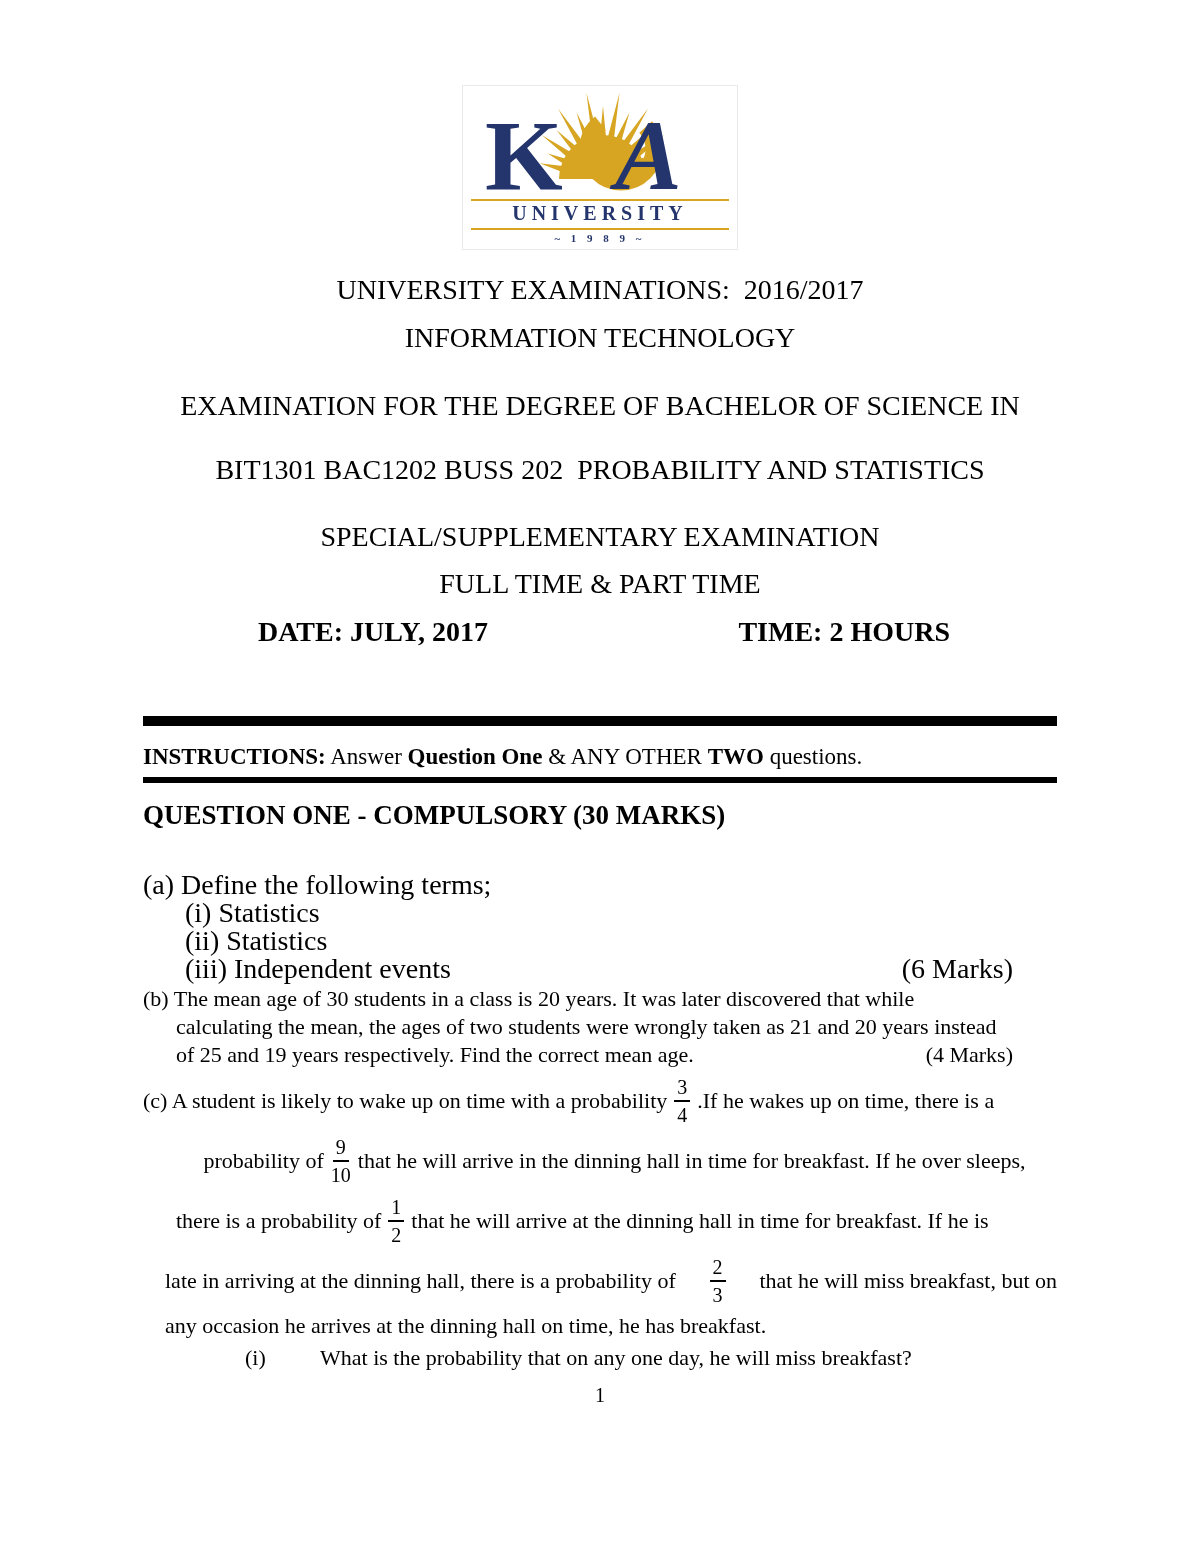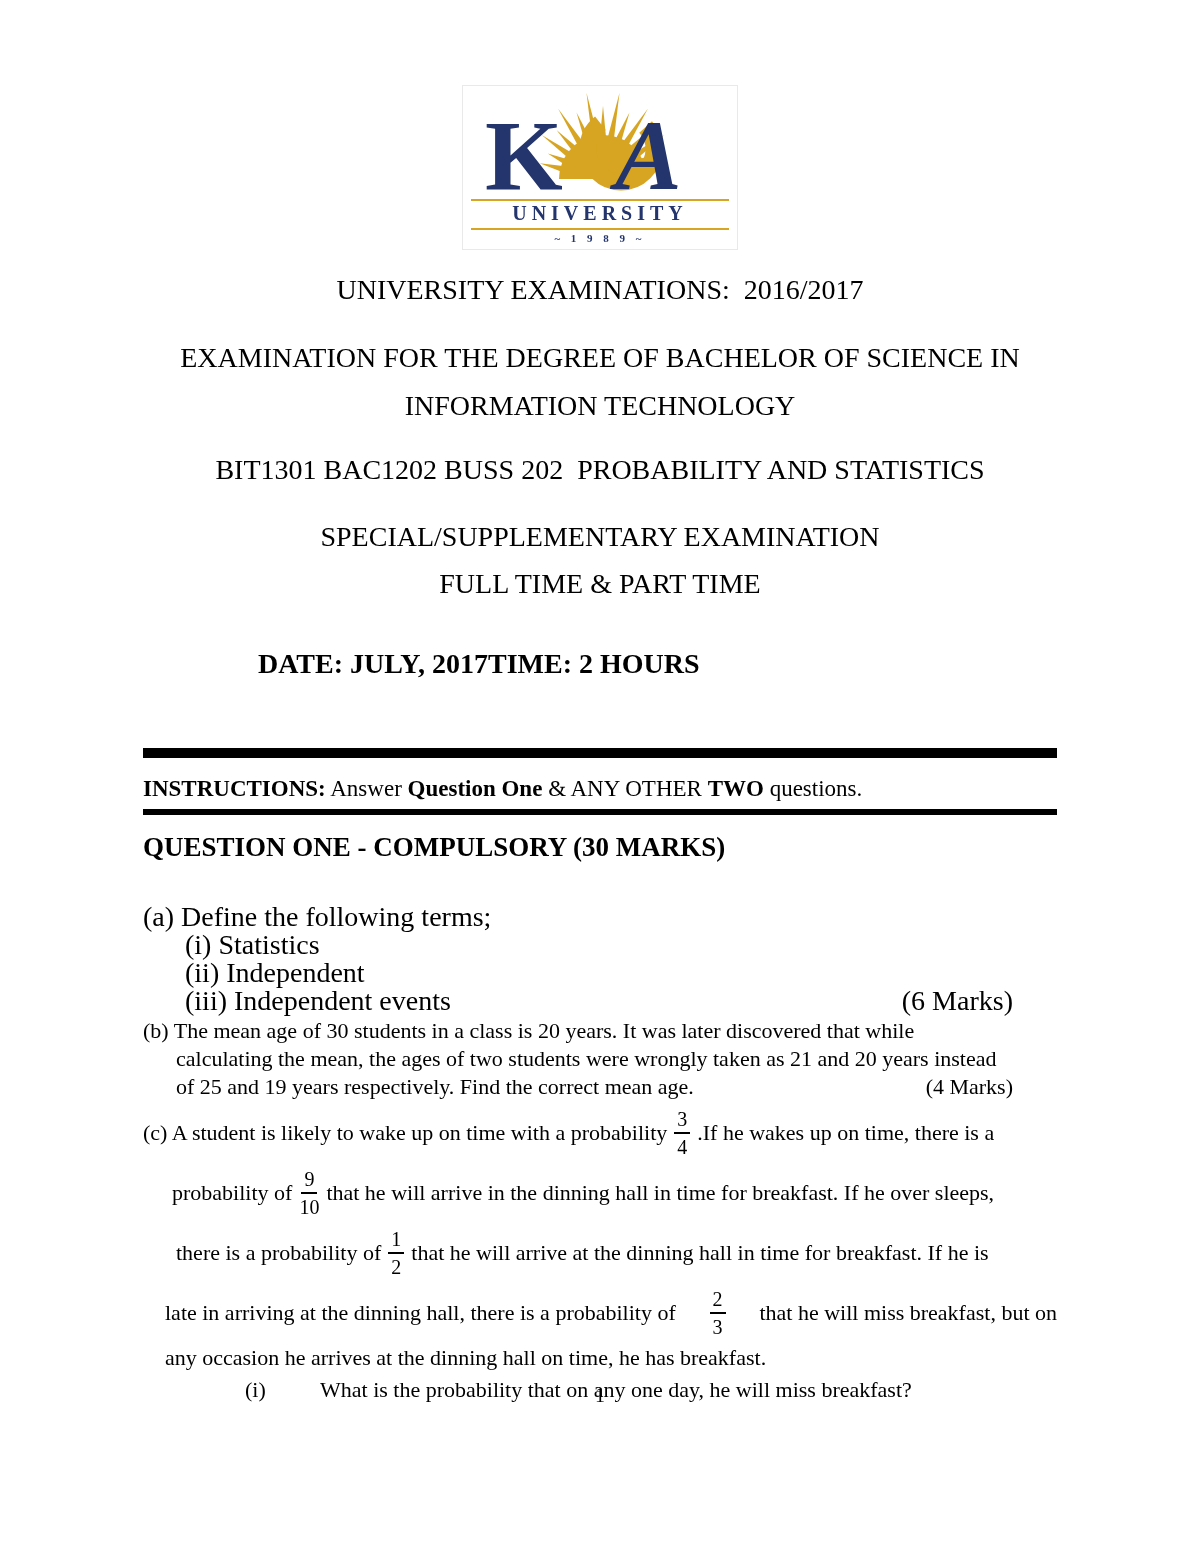--- a/index.html
+++ b/index.html
@@ -22,39 +22,39 @@
   .logo-word {
     margin:2px auto 0; width:258px; border-top:2px solid var(--gold); border-bottom:2px solid var(--gold);
     color:var(--navy); font-weight:bold; font-size:20px; letter-spacing:5px; padding:1px 0 3px; white-space:nowrap;
   }
   .logo-year { color:var(--navy); font-weight:bold; font-size:11px; letter-spacing:4px; margin-top:2px; }
   
   .content { padding:0 143px; }
   .hline { text-align:center; font-weight:normal; font-size:28px; line-height:32px; white-space:nowrap; }
   .mt24{margin-top:24px}.mt36{margin-top:36px}.mt16{margin-top:16px}
   .mt32{margin-top:32px}.mt15{margin-top:15px}.mt35{margin-top:35px}
-  .date-row { margin-top:48px; display:flex; padding:0 107px 0 115px;
+  .date-row { margin-top:16px; display:flex; justify-content:space-between; padding:0 107px 0 115px;
               font-weight:bold; font-size:28px; line-height:32px; }
   .bar { background:#000; width:100%; }
   .bar.thick { margin-top:68px; height:10px; }
   .bar.thin  { margin-top:5px;  height:6px; }
   .instructions { margin:16px 0 0; font-size:23px; line-height:30px; }
   .qtitle { margin-top:16px; font-weight:bold; font-size:27px; line-height:32px; white-space:nowrap; }
   .part-a { margin-top:40px; font-size:28px; line-height:28px; }
   .a-row { display:flex; padding-left:42px; white-space:nowrap; }
   .a-intro { white-space:nowrap; }
   .marks { margin-left:auto; margin-right:44px; padding-left:20px; }
   .part-b { margin-top:2px; font-size:22px; line-height:28px; }
   .b-row { display:flex; white-space:nowrap; }
   .b-row + .b-row { padding-left:33px; }
   .part-c { margin-top:2px; font-size:22px; }
   .c-line { display:flex; align-items:center; white-space:pre; }
   .c-line.tall { height:60px; }
   .c-line.normal { height:30px; }
-  .part-c .c-line:nth-child(2){ padding-left:29px; }
+  .part-c .c-line:nth-child(2){ padding-left:29px;justify-content:center; }
   .part-c .c-line:nth-child(3){ padding-left:33px; }
   .part-c .c-line:nth-child(4){ padding-left:22px;justify-content:space-between; }
   .part-c .c-line:nth-child(5){ padding-left:22px; }
   .frac { display:inline-flex; flex-direction:column; align-items:center; margin:0 7px; font-size:20px; line-height:22px; }
   .frac .num { border-bottom:2px solid #000; padding:0 3px 2px; }
   .frac .den { padding-top:2px; }
   .sub-row { display:flex; margin-top:2px; padding-left:102px; font-size:22px; line-height:30px; white-space:nowrap; }
   .sub-label { flex:0 0 75px; }
   .footer { position:absolute; top:1384px; left:0; width:100%; text-align:center; font-size:20px; }
   b { font-weight:bold; }
@@ -87,22 +87,22 @@
       <circle class="crescent" cx="156" cy="60" r="33" fill="none" stroke-width="17" stroke-dasharray="158 50" stroke-dashoffset="25"></circle>
       <text class="ltr" x="20" y="100">K</text>
       <text class="ltr italic" x="150" y="100">A</text>
     </svg>
     <div class="logo-word">UNIVERSITY</div>
     <div class="logo-year">~ 1 9 8 9 ~</div>
   </div>
 
   <div class="content">
     <div class="hline mt24">UNIVERSITY EXAMINATIONS:&nbsp; 2016/2017</div>
+    <div class="hline mt16">INFORMATION TECHNOLOGY</div>
     <div class="hline mt36">EXAMINATION FOR THE DEGREE OF BACHELOR OF SCIENCE IN</div>
-    <div class="hline mt16">INFORMATION TECHNOLOGY</div>
     <div class="hline mt32">BIT1301 BAC1202 BUSS 202&nbsp; PROBABILITY AND STATISTICS</div>
     <div class="hline mt35">SPECIAL/SUPPLEMENTARY EXAMINATION</div>
     <div class="hline mt15">FULL TIME &amp; PART TIME</div>
 
     <div class="date-row">
       <span>DATE: JULY, 2017</span>
       <span>TIME: 2 HOURS</span>
     </div>
 
     <div class="bar thick"></div>
@@ -113,21 +113,21 @@
 
     <div class="qtitle">QUESTION ONE - COMPULSORY (30 MARKS)</div>
 
     <div class="part-a">
       <div class="a-intro">(a) Define the following terms;</div>
       <div>
           <div class="a-row">
             <span>(i) Statistics</span>
           </div>
           <div class="a-row">
-            <span>(ii) Independent</span>
+            <span>(ii) Statistics</span>
           </div>
           <div class="a-row">
             <span>(iii) Independent events</span>
             <span class="marks">(6 Marks)</span>
           </div>
         </div>
     </div>
 
     <div class="part-b">
         <div class="b-row">

